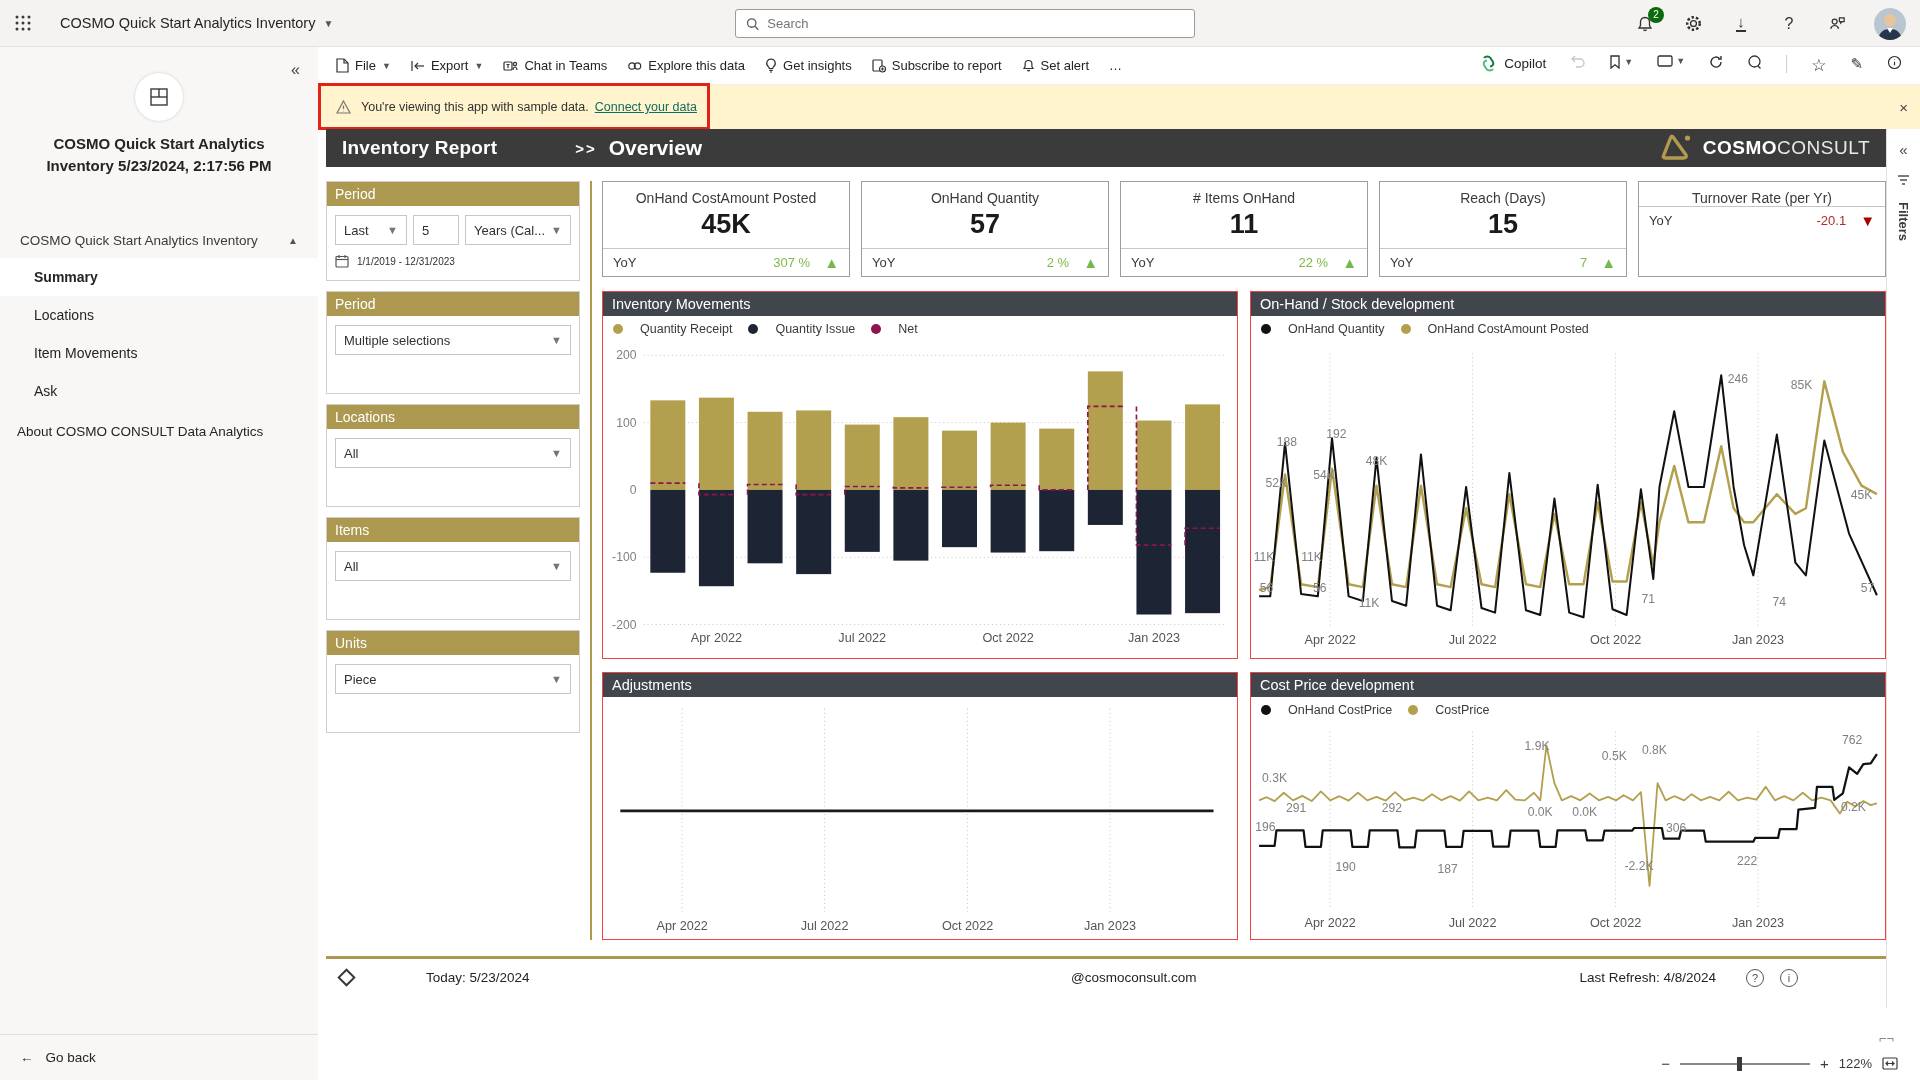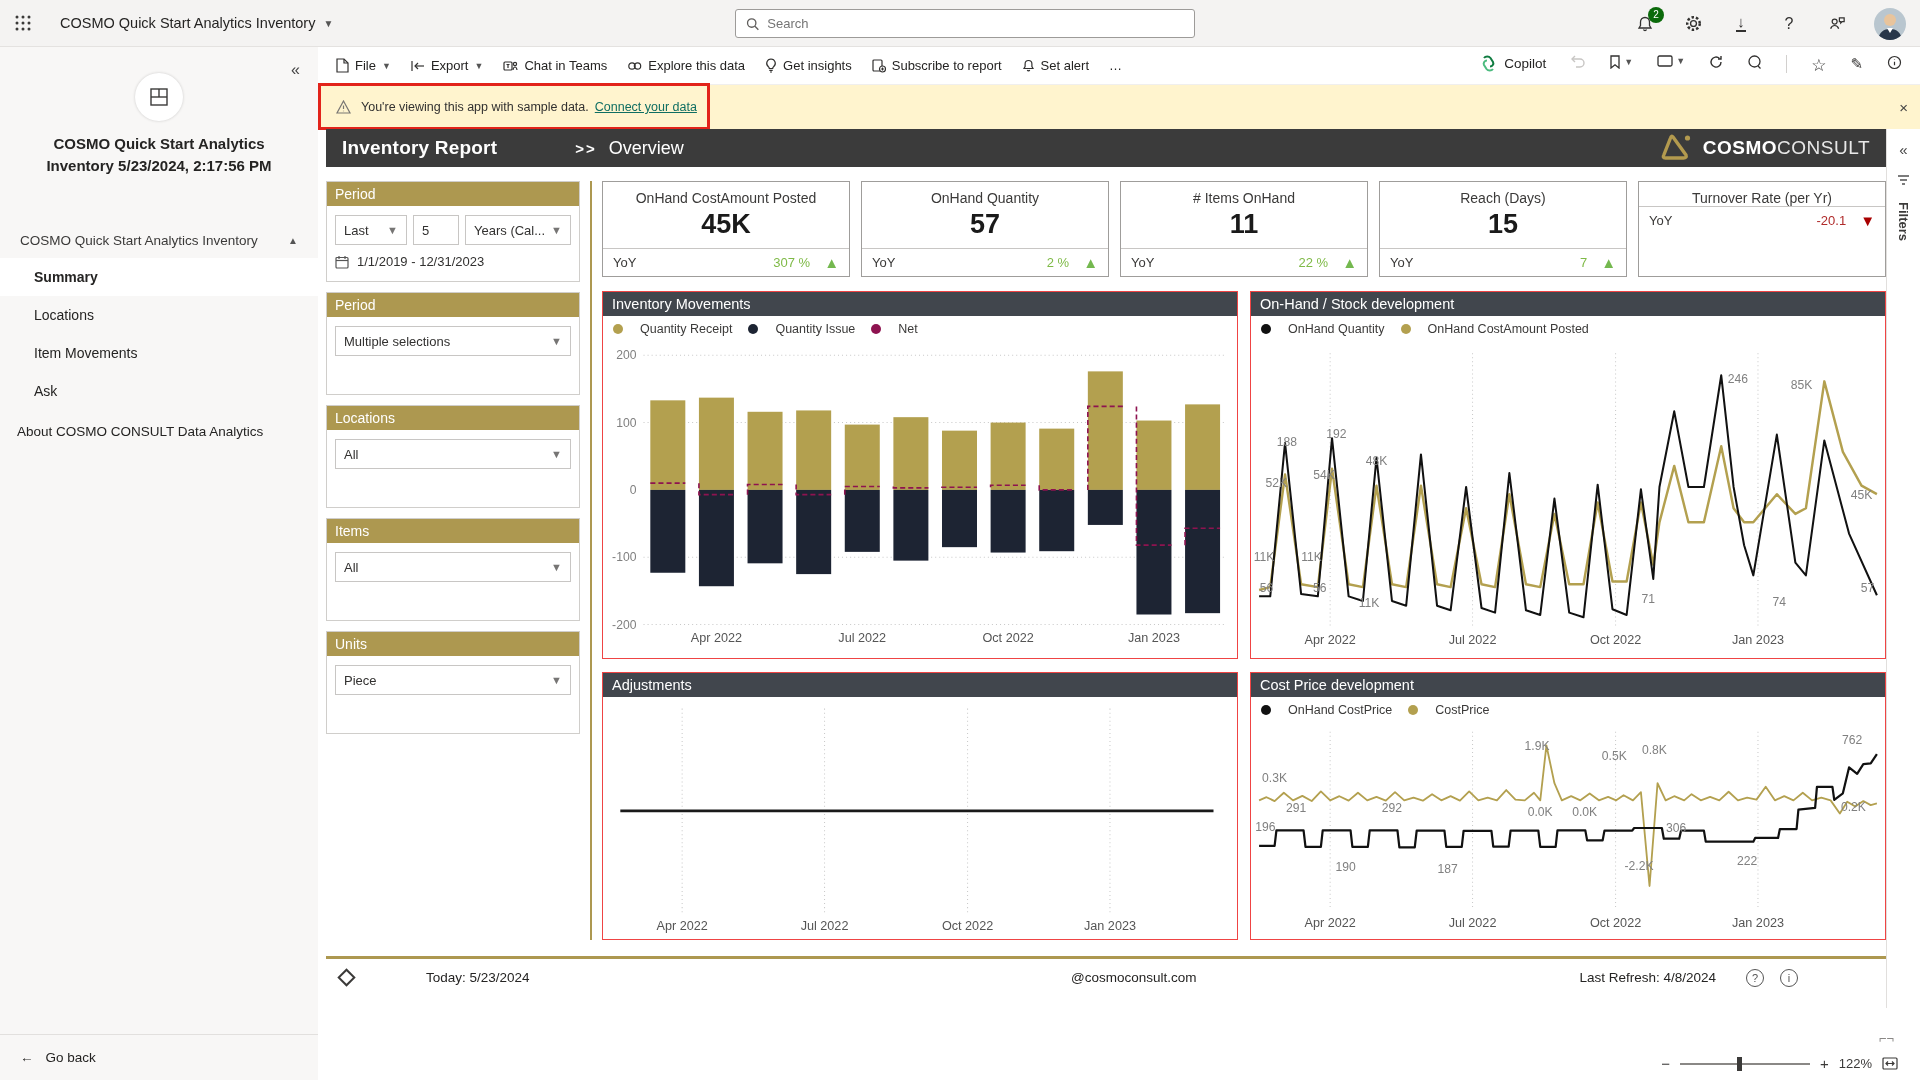--- a/index.html
+++ b/index.html
@@ -61,37 +61,37 @@
   .red-box { position:absolute; left:0; top:-2px; width:392px; height:47px; border:3px solid #e2231a; pointer-events:none; }
 
   
   .report-area { position:absolute; top:82px; left:0; right:0; bottom:0; }
   .right-rail { position:absolute; right:0; top:0; width:34px; bottom:72px; border-left:1px solid #e1dfdd;
     display:flex; flex-direction:column; align-items:center; padding-top:12px; gap:16px; background:#fff; }
   .rail-label { writing-mode:vertical-rl; font-size:13px; font-weight:bold; color:#3b3a39; }
   .report-header { margin:0 34px 0 8px; height:38px; background:#3b3b3b; display:flex; align-items:center; padding:0 16px; }
   .rh-title { color:#fff; font-size:19px; font-weight:bold; letter-spacing:.2px; }
   .rh-sep { color:#fff; font-size:15px; font-weight:bold; margin-left:78px; letter-spacing:2px; }
-  .rh-page { color:#fff; font-size:18px; margin-left:12px; }
+  .rh-page { color:#fff; font-size:21px; margin-left:12px;font-weight:bold; }
   .rh-brand { margin-left:auto; display:flex; align-items:center; gap:10px; }
   .brand-bold { color:#fff; font-size:19px; font-weight:bold; letter-spacing:.5px; }
   .brand-light { color:#e8e8e8; font-size:19px; font-weight:300; letter-spacing:.5px; }
 
   .report-body { display:flex; margin:14px 34px 0 8px; }
   .slicer-col { width:266px; border-right:2px solid #ad9850; padding-right:10px; display:flex;
     flex-direction:column; gap:10px; }
   .slicer { border:1px solid #d0cecb; background:#fff; }
   .slicer-h { background:#ad9850; color:#fff; font-size:14px; padding:4px 8px; }
   .slicer-b { padding:9px 8px 12px 8px; }
   .ddl { border:1px solid #c8c6c4; height:30px; display:flex; align-items:center; padding:0 8px;
     font-size:13px; color:#323130; cursor:pointer; }
   .ddl .dv { margin-left:auto; color:#767574; font-size:11px; }
   .rel-row { display:flex; gap:6px; }
   .rel-row .ddl { flex:0 0 auto; }
-  .date-range { display:flex; align-items:center; gap:8px; margin-top:9px; font-size:13px; color:#323130; }
+  .date-range { display:flex; align-items:center; gap:8px; margin-top:9px; font-size:10px; color:#323130; }
   .slicer-pad { height:26px; }
 
   .canvas-col { flex:1; padding-left:10px; }
 
   .kpi-row { display:flex; gap:11px; }
   .kpi { flex:1; border:1px solid #9f9d9b; background:#fff; }
   .kpi-title { text-align:center; font-size:14px; color:#3b3a39; padding-top:8px; }
   .kpi-value { text-align:center; font-size:27px; font-weight:bold; color:#1a1a1a; padding:3px 0 8px 0; }
   .kpi-foot { border-top:1px solid #c8c6c4; display:flex; align-items:center; padding:5px 10px; font-size:13px; }
   .kpi-yoy-label { color:#3b3a39; }

